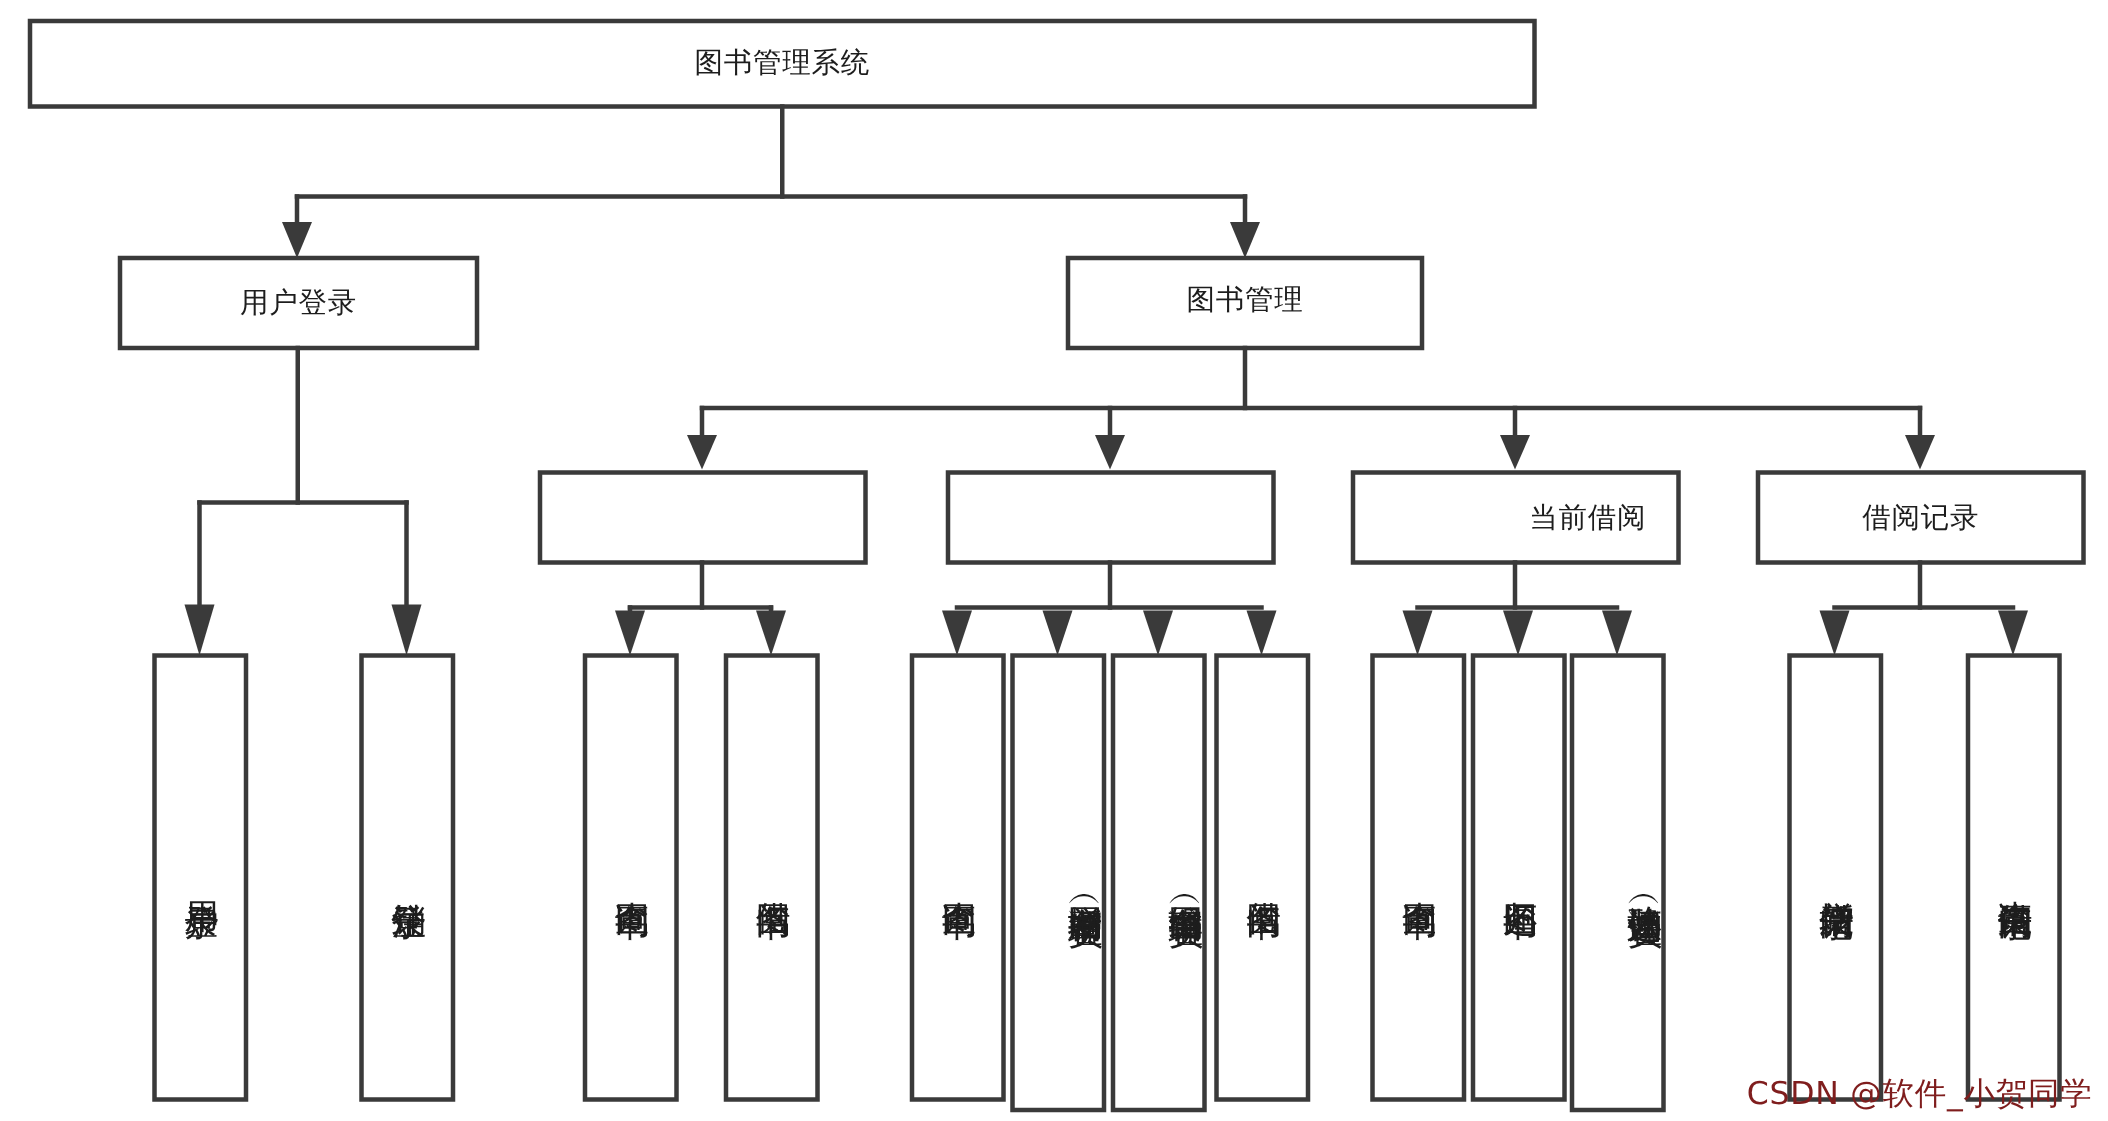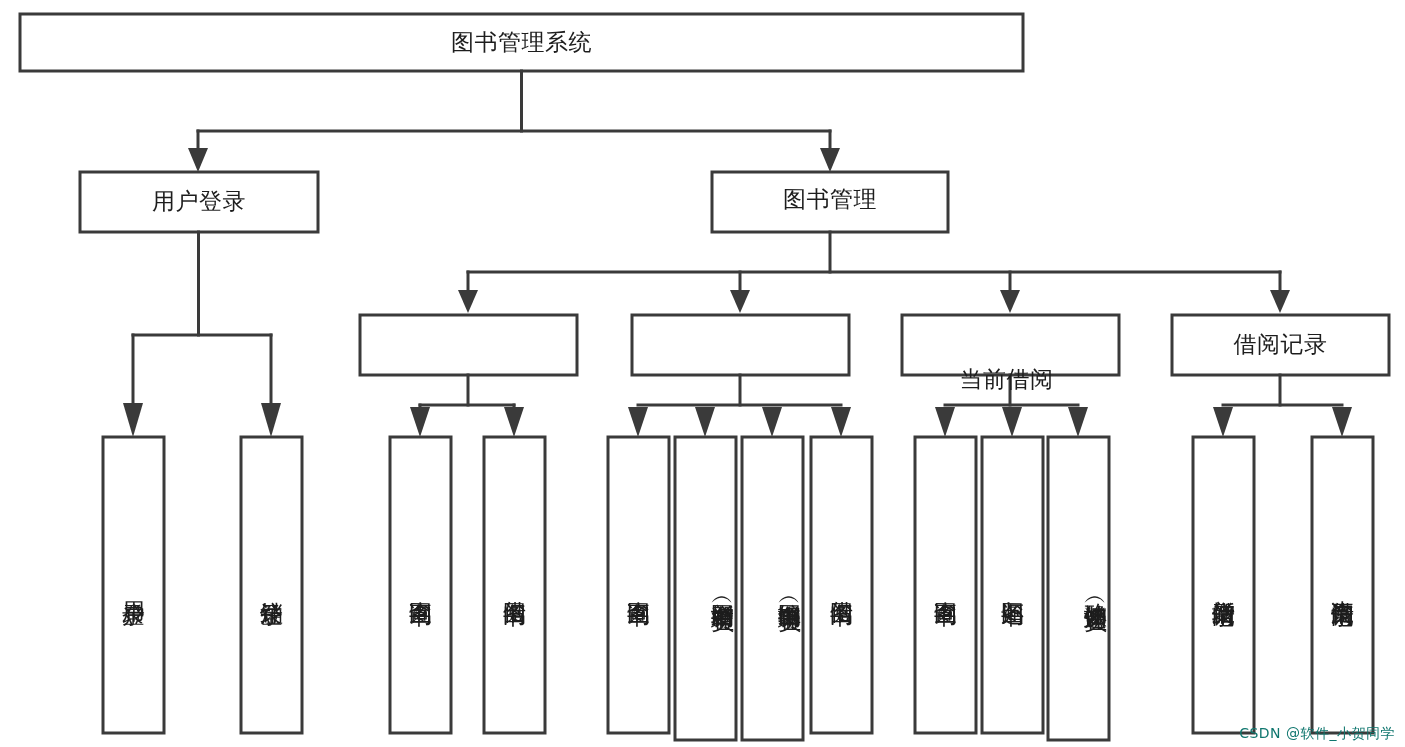--- a/index.html
+++ b/index.html
@@ -41,21 +41,21 @@
     fill: #3a3a3a;
     stroke: none;
   }
   .node-label-h {
     position: absolute;
     display: flex;
     align-items: center;
     justify-content: center;
     text-align: center;
     color: #1d1d1d;
-    font-size: 23px;
+    font-size: 19px;
     line-height: 1.1;
     letter-spacing: 0.5px;
     white-space: nowrap;
     pointer-events: none;
   }
   .node-label-v {
     position: absolute;
     display: flex;
     align-items: flex-start;
     justify-content: center;
@@ -68,22 +68,22 @@
     white-space: nowrap;
     pointer-events: none;
   }
   .node-label-v.center-v {
     align-items: center;
   }
   .watermark {
     position: absolute;
     right: 10px;
     bottom: 4px;
-    font-size: 14px;
-    color: #0f766e;
+    font-size: 21px;
+    color: #7f1d1d;
     letter-spacing: 0.5px;
     white-space: nowrap;
     pointer-events: none;
     margin-left: 28px;
   }
 </style>
 </head>
 <body>
 
 <div id="diagram-root">
@@ -169,21 +169,21 @@
 
     <rect class="node-box" x="1193" y="437" width="61" height="296"></rect>
     <rect class="node-box" x="1312" y="437" width="61" height="296"></rect>
   </svg>
 
   <div class="node-label-h" style="left:20px; top:14px; width:1003px; height:57px;">图书管理系统</div>
 
   <div class="node-label-h" style="left:80px; top:172px; width:238px; height:60px;">用户登录</div>
   <div class="node-label-h" style="left:712px; top:172px; width:236px; height:56px;">图书管理</div>
 
-  <div class="node-label-h" style="left:898px; top:315px; width:217px; height:60px;margin-top:35px;">当前借阅</div>
+  <div class="node-label-h" style="left:950px; top:315px; width:217px; height:60px;">当前借阅</div>
   <div class="node-label-h" style="left:1172px; top:315px; width:217px; height:60px;">借阅记录</div>
 
   <div class="node-label-v center-v" style="left:103px; top:437px; width:61px; height:296px;">用户登录</div>
   <div class="node-label-v center-v" style="left:241px; top:437px; width:61px; height:296px;">注销登录</div>
 
   <div class="node-label-v center-v" style="left:390px; top:437px; width:61px; height:296px;">查询图书</div>
   <div class="node-label-v center-v" style="left:484px; top:437px; width:61px; height:296px;">借阅图书</div>
 
   <div class="node-label-v center-v" style="left:608px; top:437px; width:61px; height:296px;">查询图书</div>
   <div class="node-label-v" style="left:675px; top:441px; width:61px; height:296px;">新增图书（管理员）</div>

